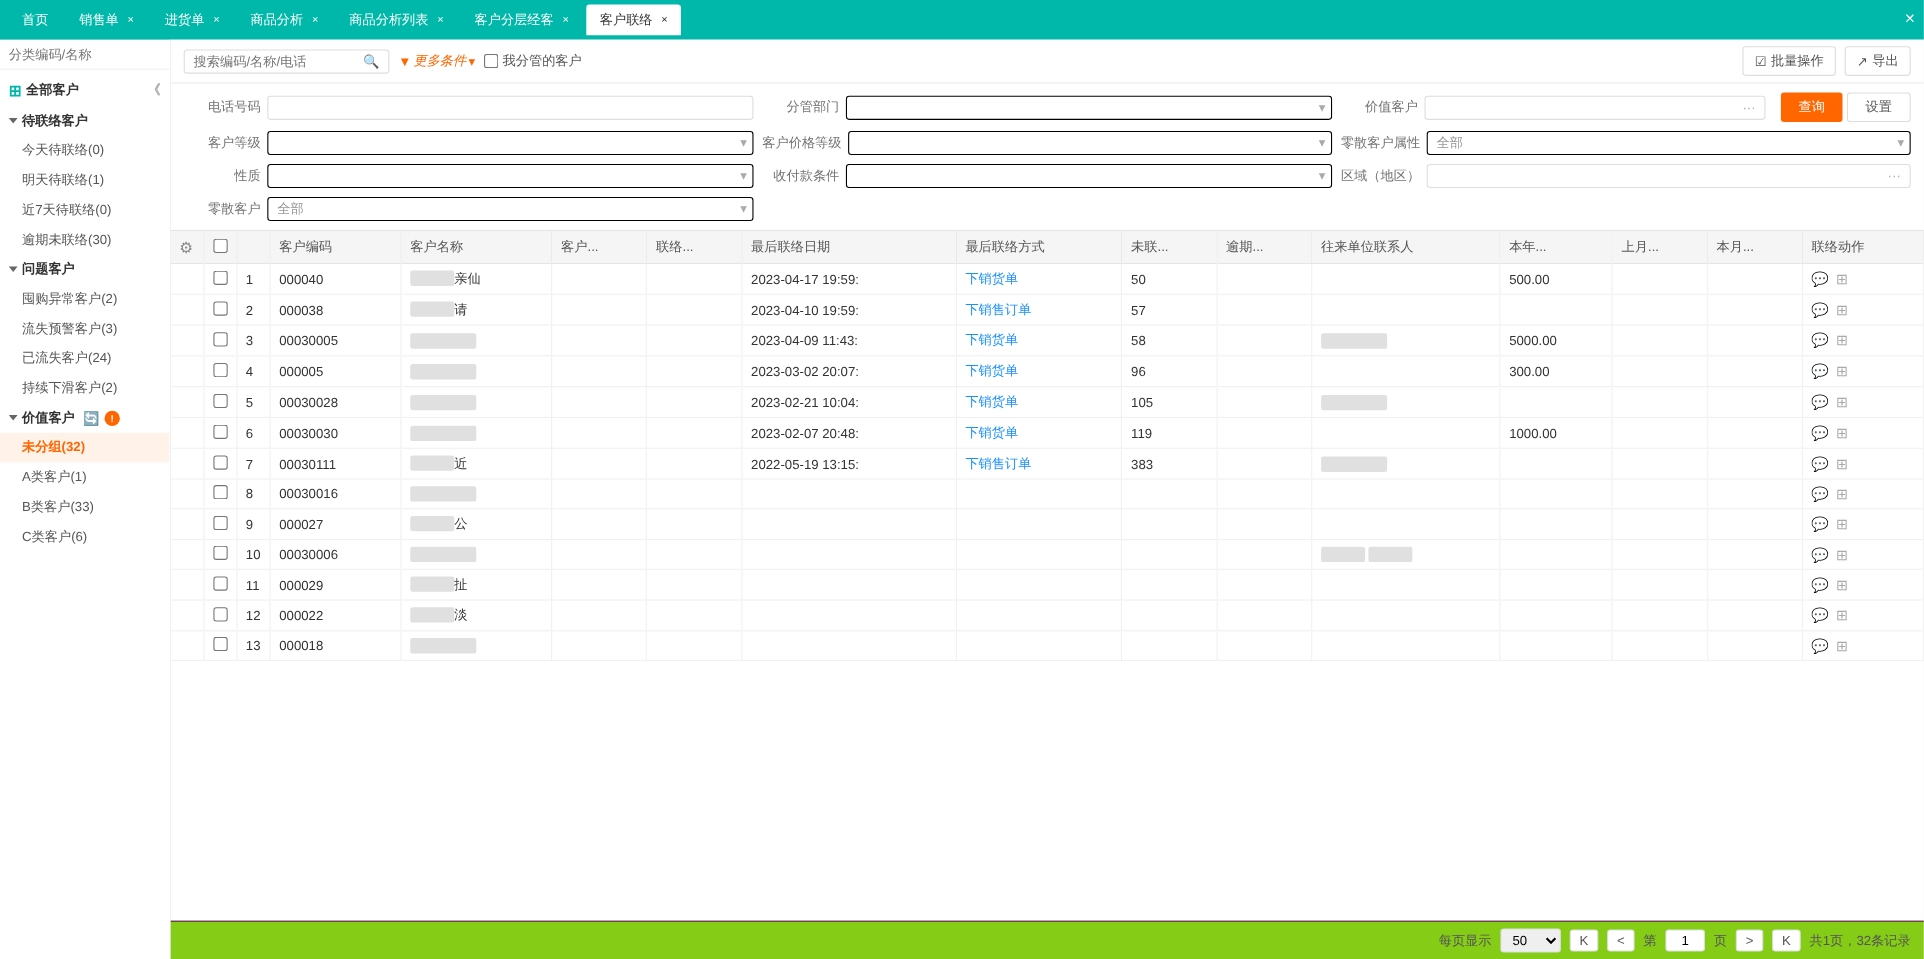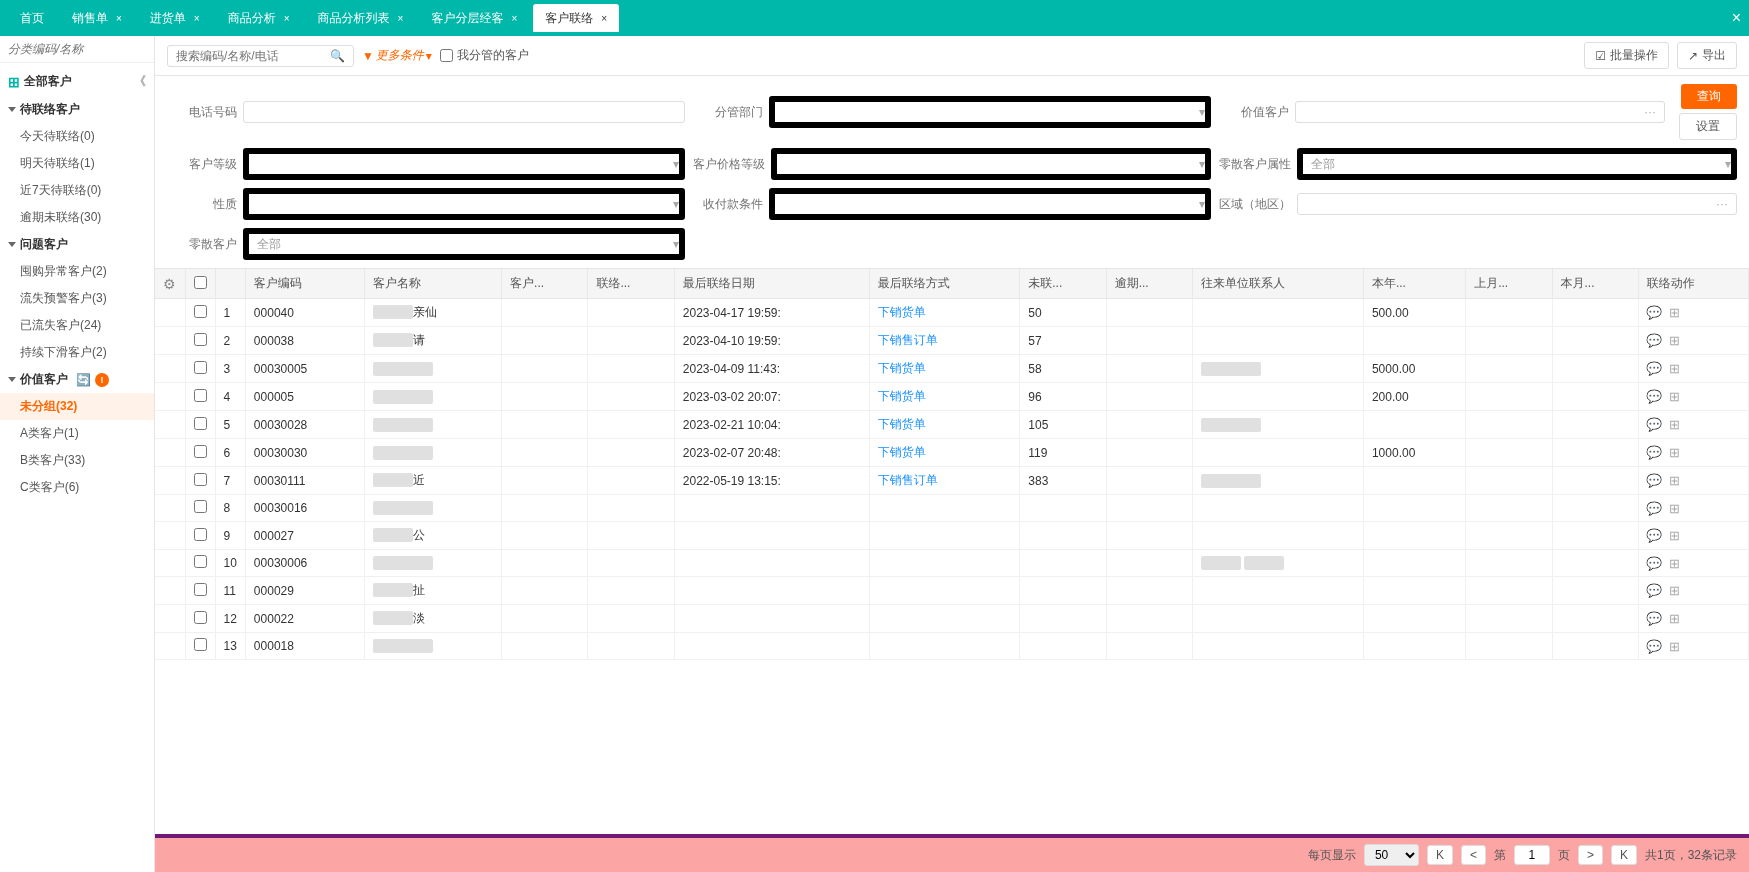--- a/index.html
+++ b/index.html
@@ -58,21 +58,20 @@
       padding: 6px 8px;
       border-bottom: 1px solid #eee;
       gap: 4px;
     }
     .sidebar-search input {
       border: none;
       outline: none;
       flex: 1;
       font-size: 12px;
       color: #a16207;
-      font-style: italic;
     }
     .sidebar-section {
       padding: 4px 0;
     }
     .sidebar-header {
       display: flex;
       align-items: center;
       padding: 6px 8px;
       font-weight: bold;
       color: #333;
@@ -178,44 +177,43 @@
       padding: 3px 8px;
       font-size: 12px;
       outline: none;
     }
     .filter-select-wrap {
       flex: 1;
       position: relative;
     }
     .filter-select-wrap select {
       width: 100%;
-      border: 6px solid #000000;
+      border: 1px solid #000000;
       border-radius: 3px;
       padding: 3px 20px 3px 8px;
       font-size: 12px;
       outline: none;
       background: #fff;
       appearance: none;
       cursor: pointer;
       color: #999;
     }
     .filter-select-wrap::after {
       content: '▾';
       position: absolute;
       right: 6px;
       top: 50%;
       transform: translateY(-50%);
       color: #aaa;
       pointer-events: none;
     }
     .filter-action-btns {
       display: flex;
-      flex-direction: column;
+      flex-direction: row;
       gap: 4px;
-      align-items: flex-end;
       justify-content: center;
     }
     .btn-primary {
       background: #f60;
       color: #fff;
       border: none;
       border-radius: 3px;
       padding: 4px 16px;
       cursor: pointer;
       font-size: 12px;
@@ -297,22 +295,22 @@
       cursor: pointer;
       font-size: 13px;
     }
 
     
     .table-footer {
       display: flex;
       align-items: center;
       justify-content: flex-end;
       padding: 6px 12px;
-      border-top: 4px solid #701a75;
-      background: #fca5a5;
+      border-top: 1px solid #701a75;
+      background: #84cc16;
       gap: 8px;
       color: #555;
     }
     .page-size-select {
       border: 1px solid #ddd;
       border-radius: 3px;
       padding: 2px 6px;
       font-size: 12px;
     }
     .page-nav-btn {
@@ -660,21 +658,21 @@
       <td>4</td>
       <td>000005</td>
       <td><span class="blurred">&nbsp;&nbsp;&nbsp;&nbsp;&nbsp;&nbsp;&nbsp;&nbsp;</span></td>
       <td></td>
       <td></td>
       <td>2023-03-02 20:07:</td>
       <td><a class="link-text">下销货单</a></td>
       <td>96</td>
       <td></td>
       <td></td>
-      <td>200.00</td>
+      <td>300.00</td>
       <td></td>
       <td></td>
       <td>
         <div class="action-icons">
           <span class="action-icon">💬</span>
           <span class="action-icon">⊞</span>
         </div>
       </td>
     </tr>
             <tr>

